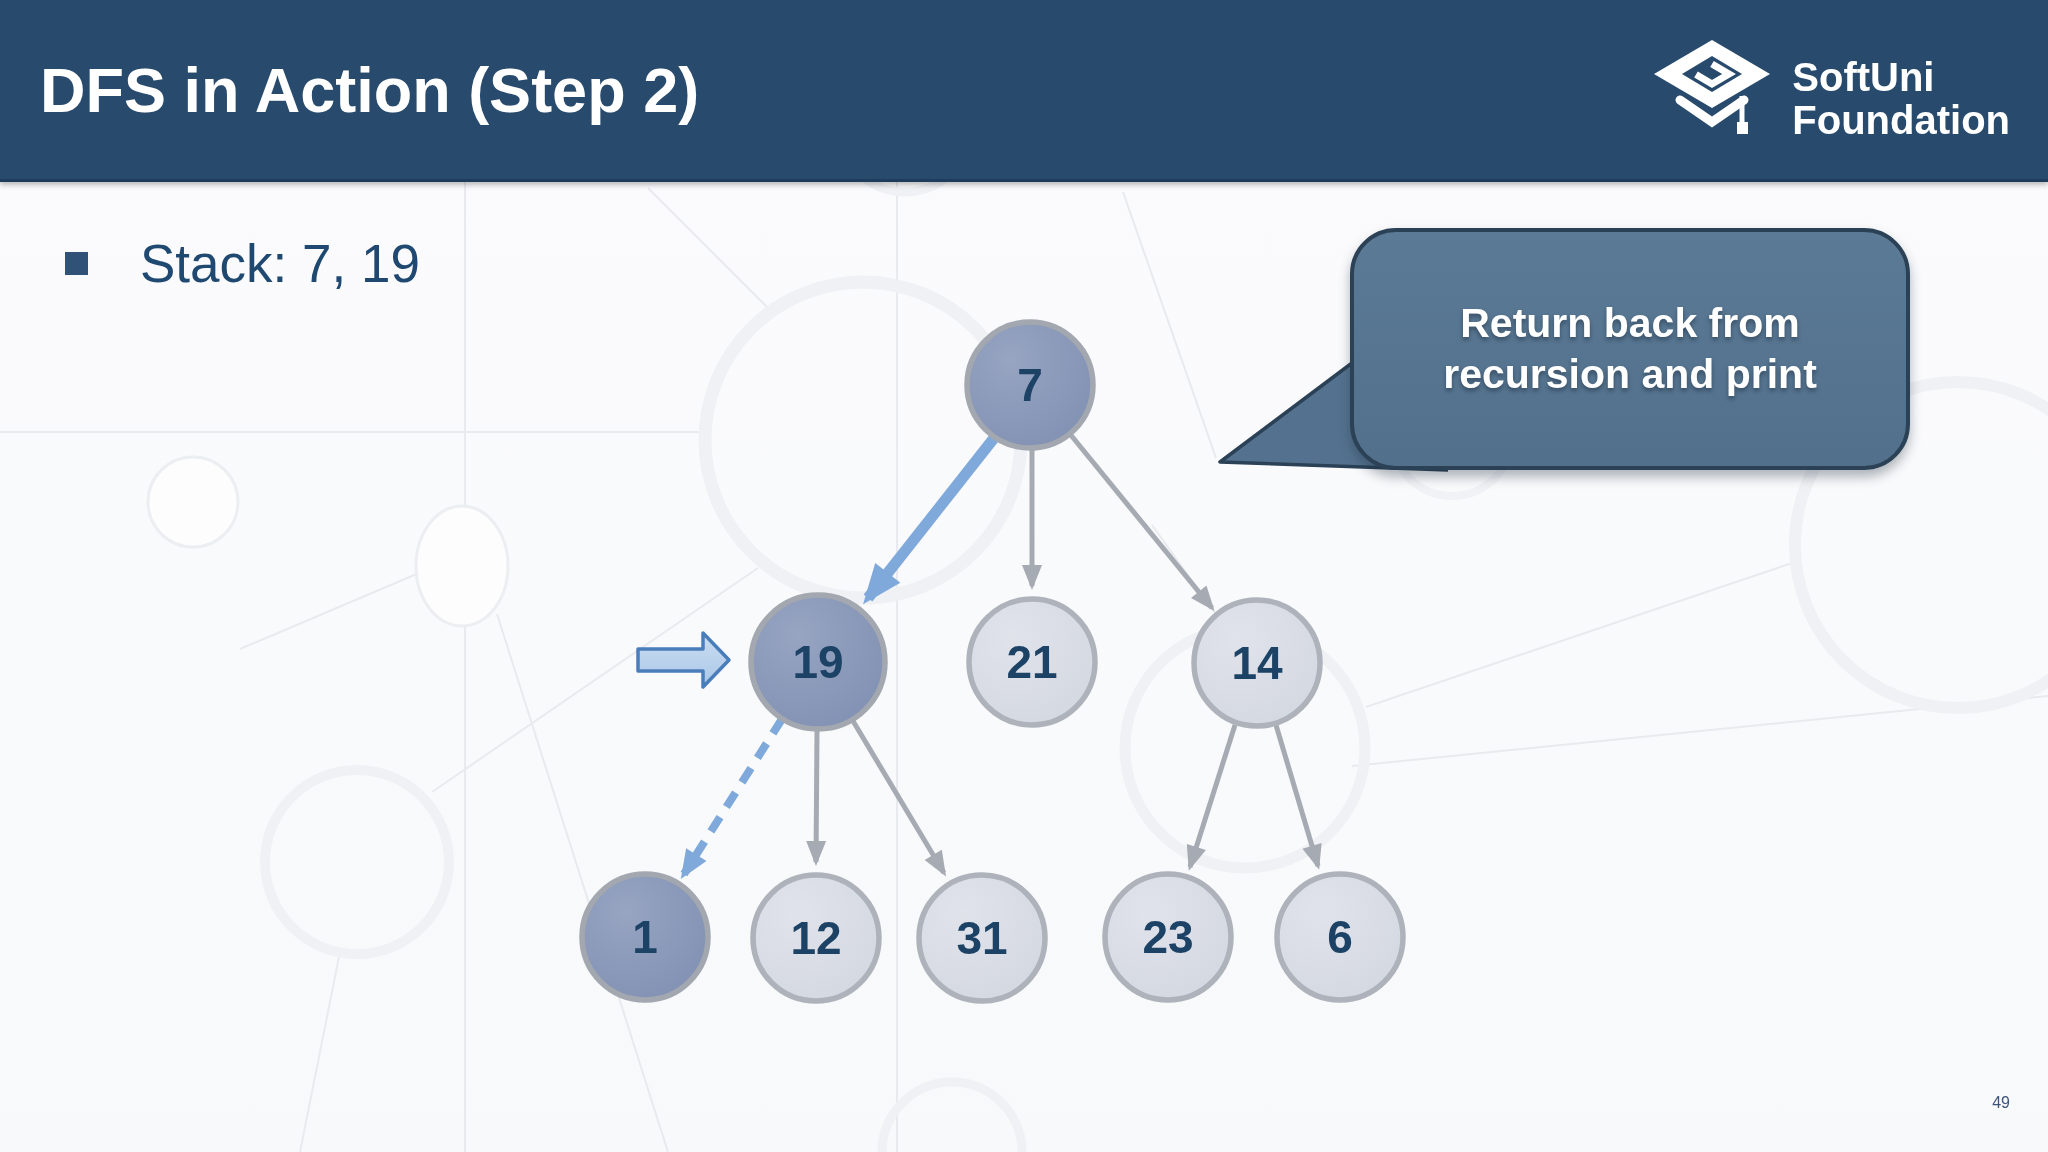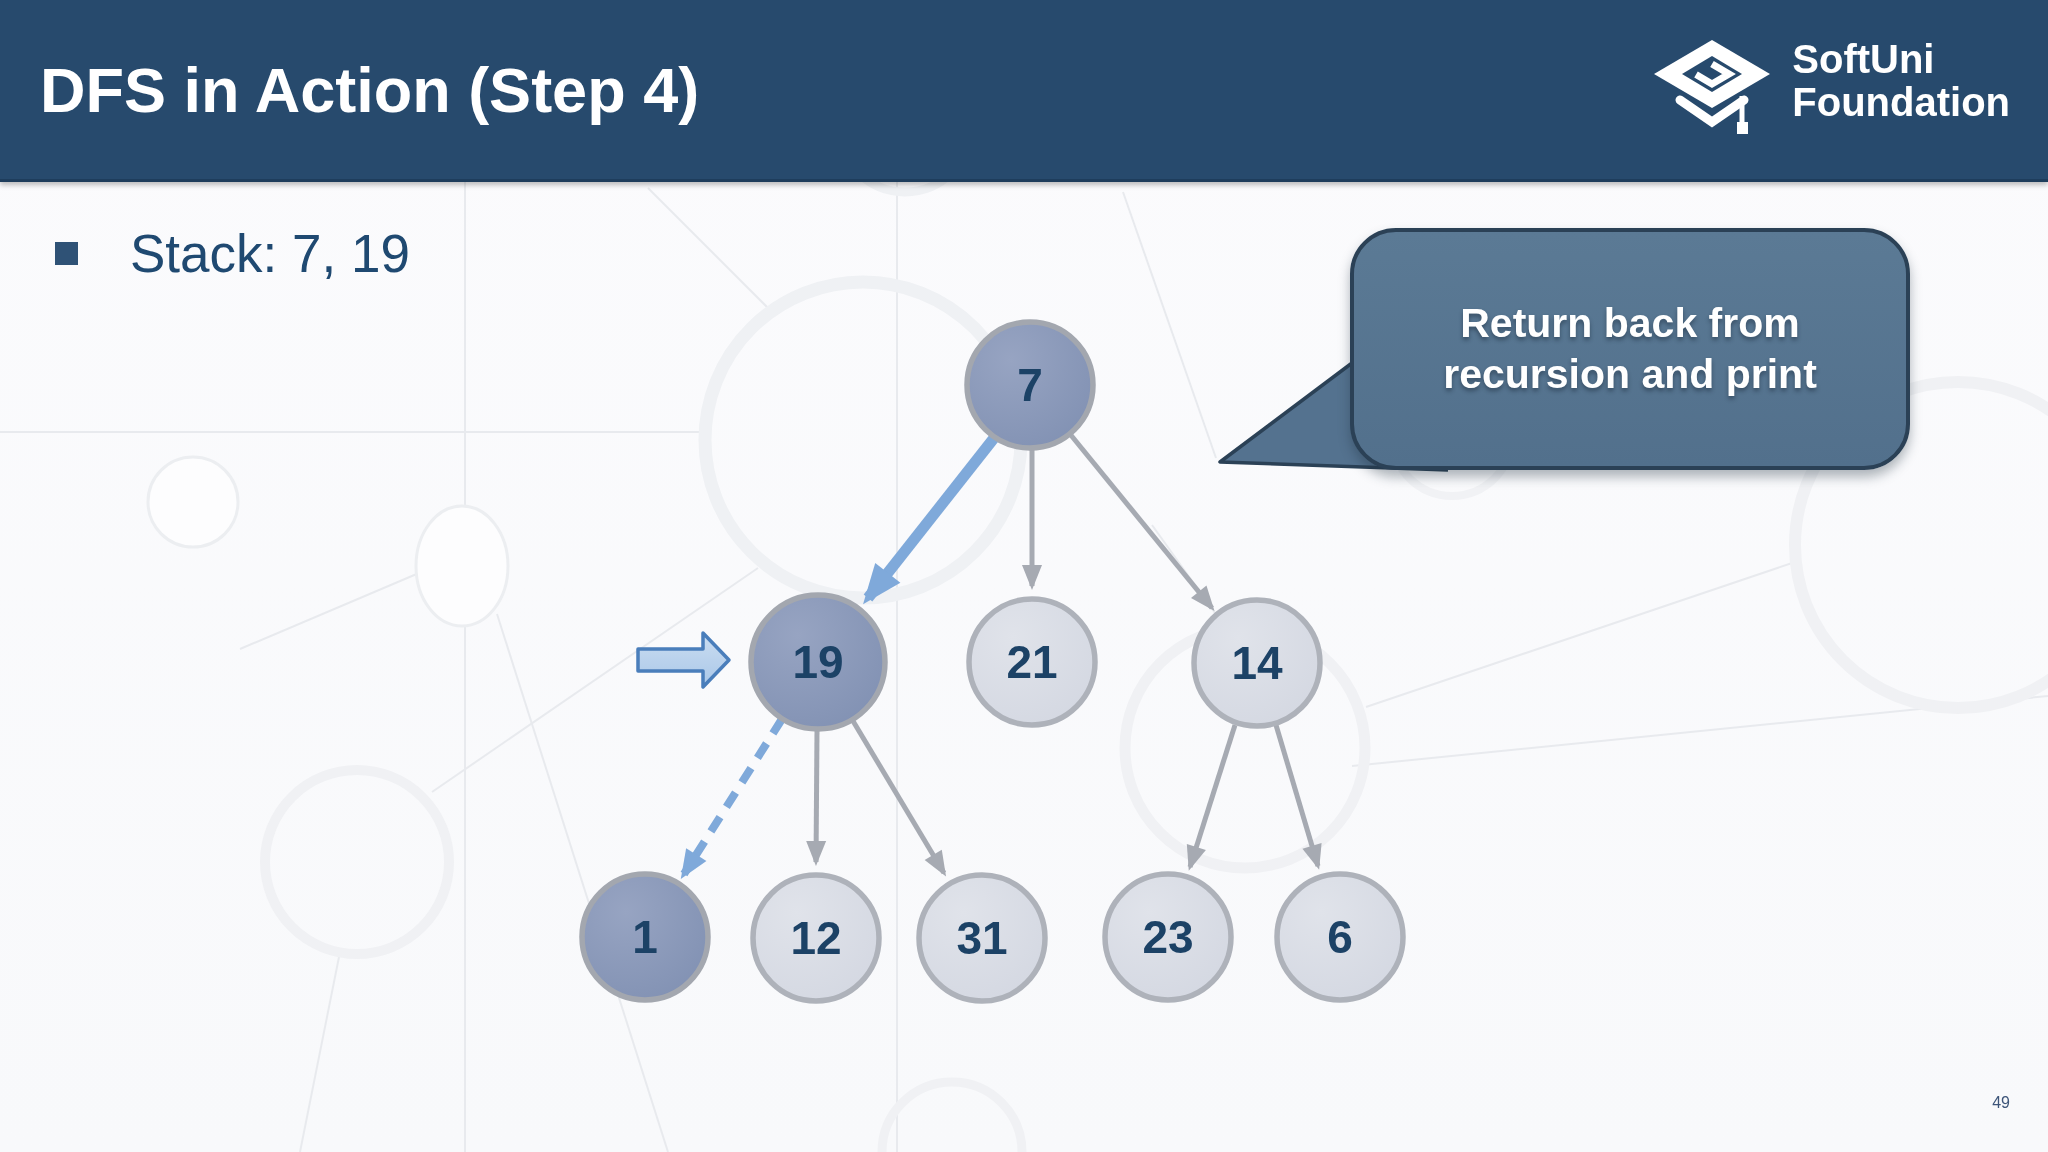--- a/index.html
+++ b/index.html
@@ -12,24 +12,24 @@
   .header{
     position:absolute;left:0;top:0;width:100%;height:182px;
     background:#274A6D;border-bottom:3px solid #1E3D5C;
     box-shadow:0 3px 5px rgba(0,0,0,0.25);
     display:flex;align-items:center;justify-content:space-between;
     box-sizing:border-box;padding:0 38px 0 40px;z-index:5;
   }
   .header h1{
     margin:0;color:#FFFFFF;font-size:63px;font-weight:700;letter-spacing:0px;
   }
-  .logo{display:flex;align-items:flex-start;gap:20px;}
+  .logo{display:flex;align-items:flex-end;gap:20px;}
   .logo-text{color:#FFFFFF;font-size:40px;font-weight:700;line-height:43px;}
   
-  .bullets{position:absolute;left:55px;top:220px;z-index:4;list-style:none;margin:0;padding:0;}
+  .bullets{position:absolute;left:55px;top:220px;z-index:4;list-style:none;margin:10px;padding:0;}
   .bullets li{display:flex;align-items:center;height:66px;margin-bottom:53px;}
   .bullet-square{width:23px;height:23px;background:#2F5276;margin-right:52px;flex:0 0 auto;}
   .bullet-text{font-size:53px;color:#1F4971;white-space:nowrap;}
   
   .diagram{position:absolute;left:0;top:0;z-index:1;}
   .node-label{font-family:"Liberation Sans","DejaVu Sans",sans-serif;font-size:46px;font-weight:700;fill:#1C4266;text-anchor:middle;}
   
   .callout{
     position:absolute;left:1350px;top:228px;width:560px;height:242px;
     background:linear-gradient(180deg,#5B7A95 0%,#52708C 100%);
@@ -151,21 +151,21 @@
         <text class="node-label" x="1168" y="953">23</text>
       </g>
       <g>
         <circle cx="1340" cy="937" r="63" fill="url(#gPlain)" stroke="#AEB2BA" stroke-width="5.5"></circle>
         <text class="node-label" x="1340" y="953">6</text>
       </g>
     </g>
   </svg>
 
   <div class="header">
-    <h1>DFS in Action (Step 4)</h1>
+    <h1>DFS in Action (Step 2)</h1>
     <div class="logo">
       <svg width="120" height="104" viewBox="0 0 120 104">
         <polygon points="60,2 118,36 60,70 2,36" fill="#FFFFFF"></polygon>
         <polygon points="60,18 90,36 60,54 30,36" fill="#274A6D"></polygon>
         <path d="M60,26 L77,36 L60,46 L44,36.5" fill="none" stroke="#FFFFFF" stroke-width="7"></path>
         <path d="M28,62 L60,84 L92,62" fill="none" stroke="#FFFFFF" stroke-width="9" stroke-linecap="round"></path>
         <line x1="90" y1="58" x2="90" y2="84" stroke="#FFFFFF" stroke-width="5"></line>
         <rect x="85" y="84" width="11" height="12" fill="#FFFFFF"></rect>
       </svg>
       <div class="logo-text">

